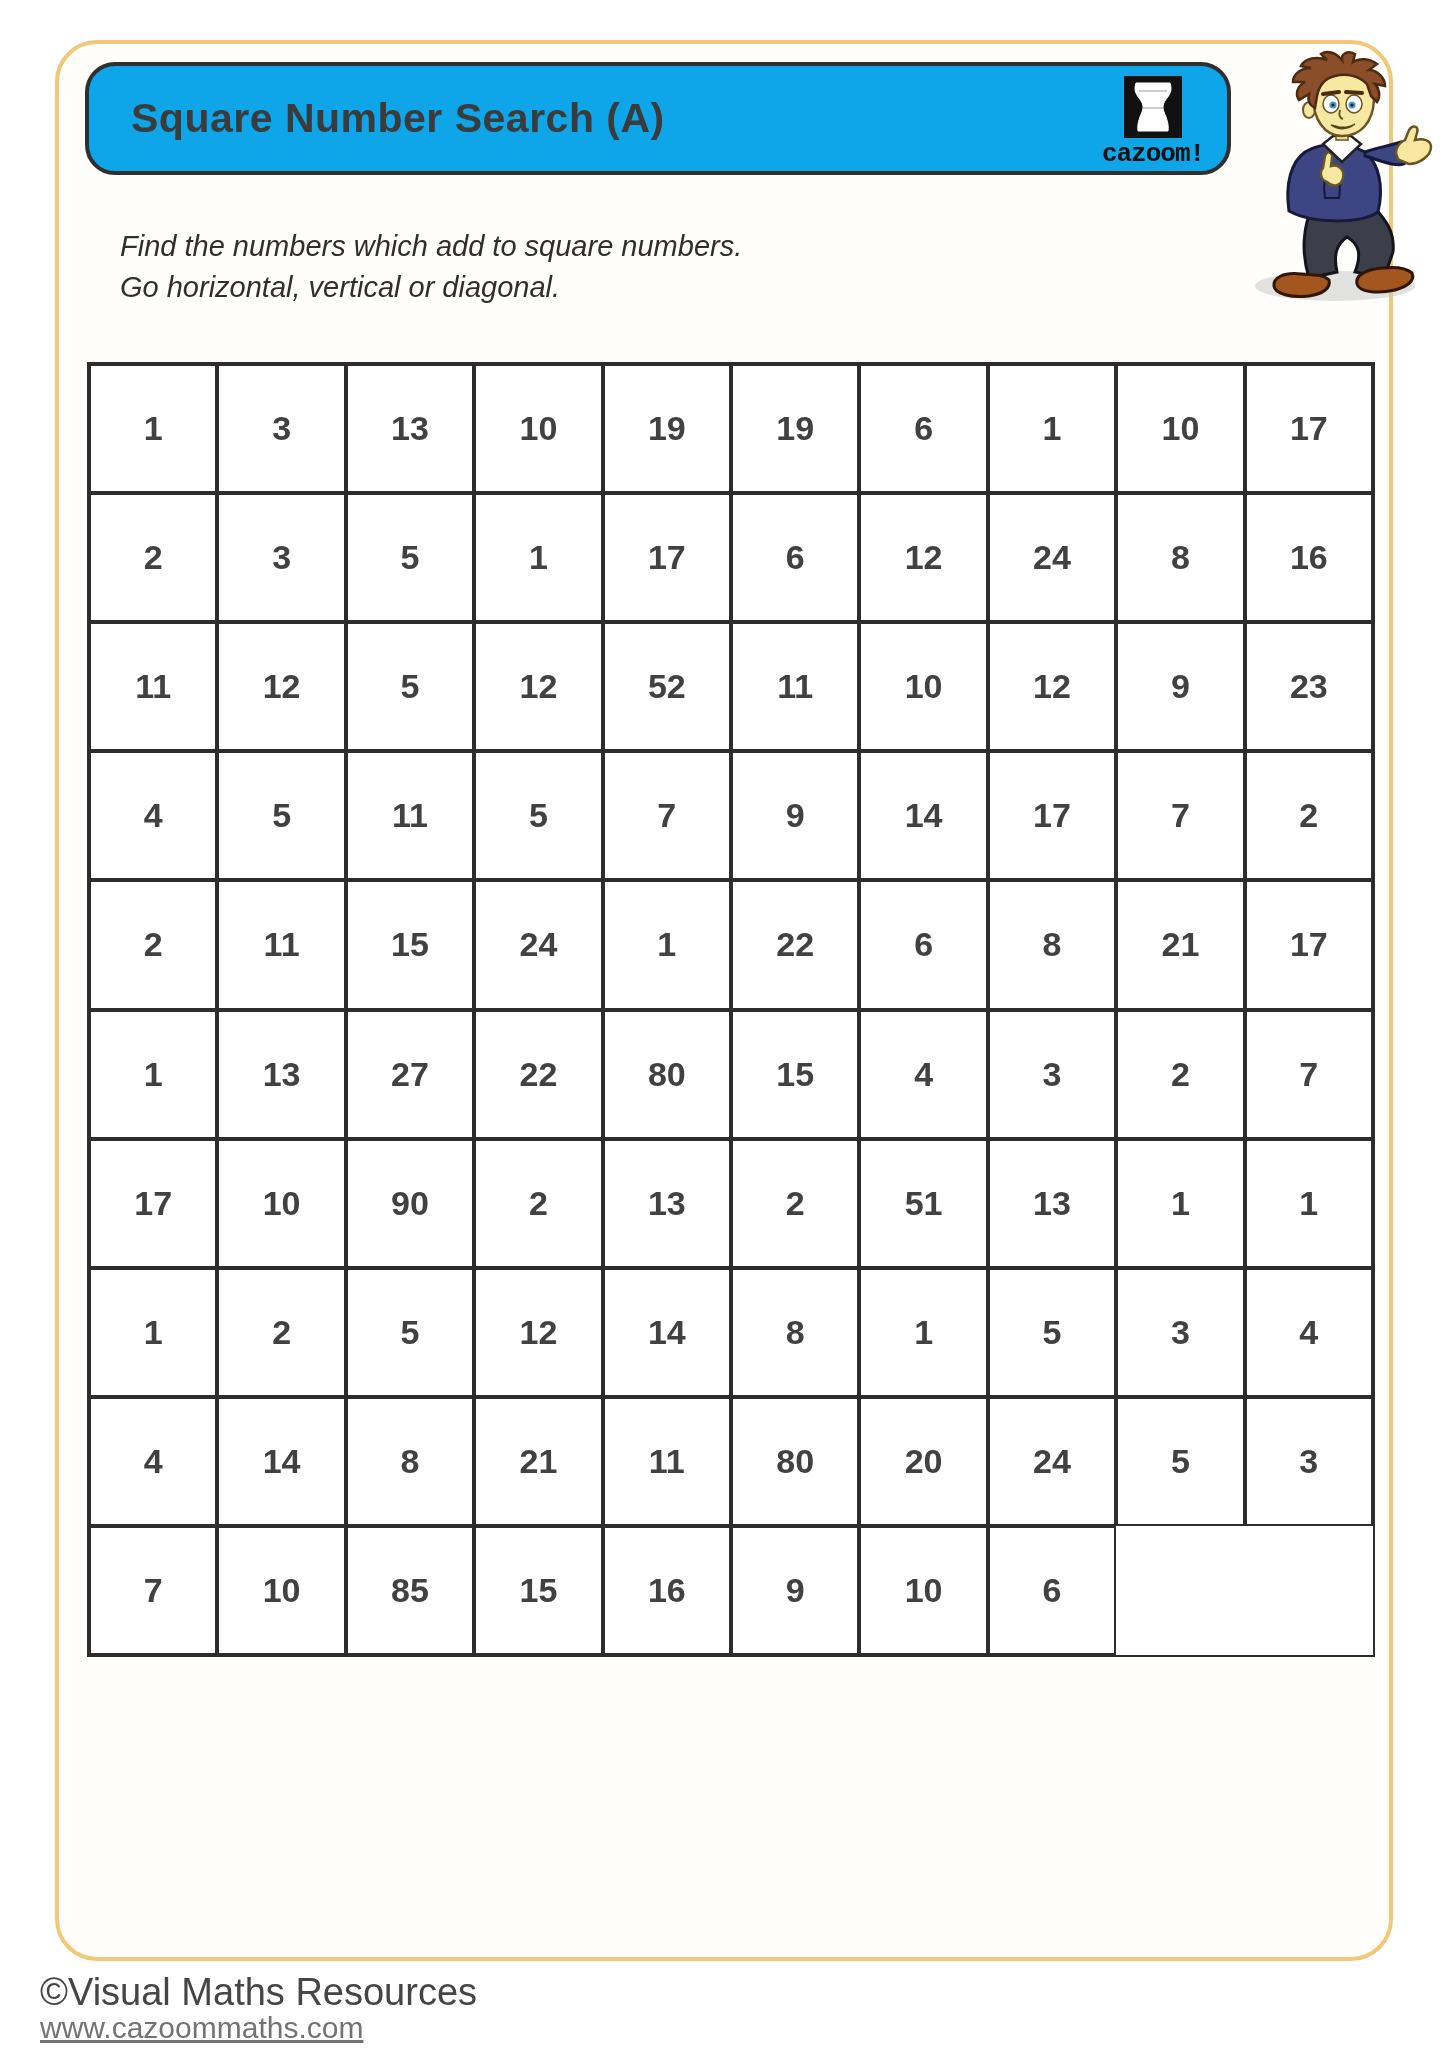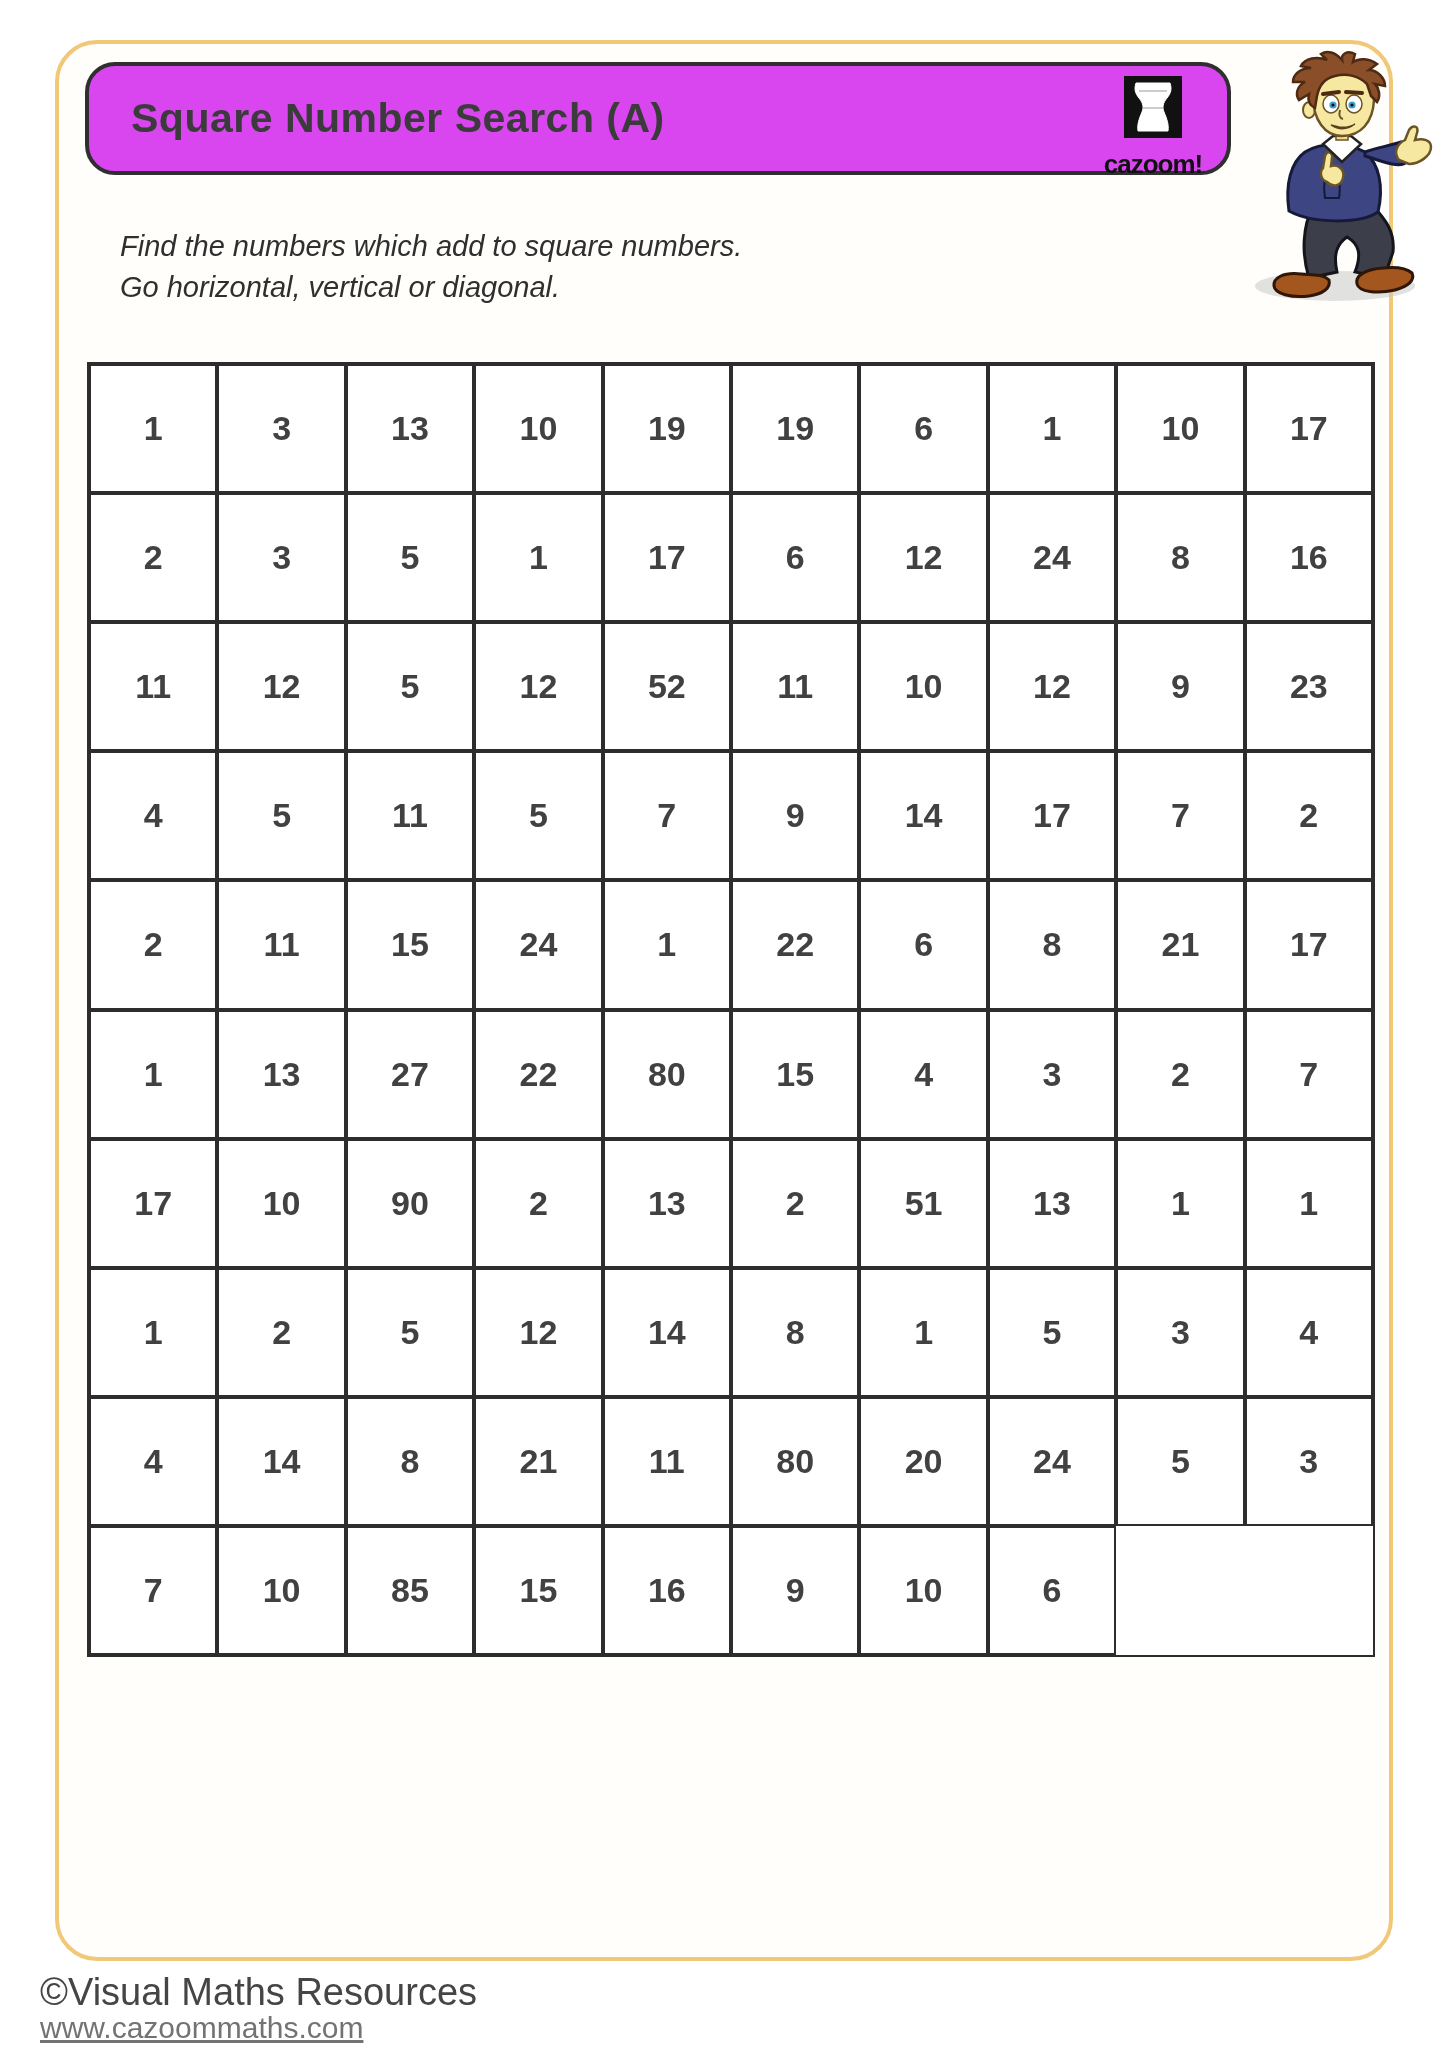--- a/index.html
+++ b/index.html
@@ -6,34 +6,34 @@
   html, body { width: 1448px; height: 2048px; background: #ffffff; font-family: "Liberation Sans", sans-serif; }
   .canvas { position: relative; width: 1448px; height: 2048px; background: #ffffff; overflow: hidden; }
 
   .page-border {
     position: absolute; left: 55px; top: 40px; width: 1338px; height: 1921px;
     border: 4px solid #f0c878; border-radius: 42px; background: #fffefb;
   }
 
   .title-box {
     position: absolute; left: 85px; top: 62px; width: 1146px; height: 113px;
-    background: #d946ef; border: 4px solid #2f2f2f; border-radius: 30px;
+    background: #0ea5e9; border: 4px solid #2f2f2f; border-radius: 30px;
     display: flex; align-items: center;
   }
   .page-title {
     padding-left: 42px; font-size: 41px; font-weight: 800; letter-spacing: 0.5px;
     color: #3b3b3b; font-family: "Liberation Sans", sans-serif;
   }
   .logo {
     position: absolute; right: 16px; top: 10px; width: 116px;
     display: flex; flex-direction: column; align-items: center;
   }
   .logo-box { width: 58px; height: 62px; background: #111111; display: flex; align-items: center; justify-content: center; }
   .logo-text {
-    margin-top: 11px; font-family: Liberation Sans, sans-serif; font-weight: 900;
+    margin-top: 1px; font-family: Liberation Mono, monospace; font-weight: 900;
     font-size: 26px; color: #111111; letter-spacing: -1px;
   }
 
   .instructions {
     position: absolute; left: 120px; top: 226px; width: 760px;
     font-family: Liberation Sans, sans-serif; font-style: italic;
     font-size: 29px; color: #2f2f2f; line-height: 1.42;
   }
 
   .grid {

